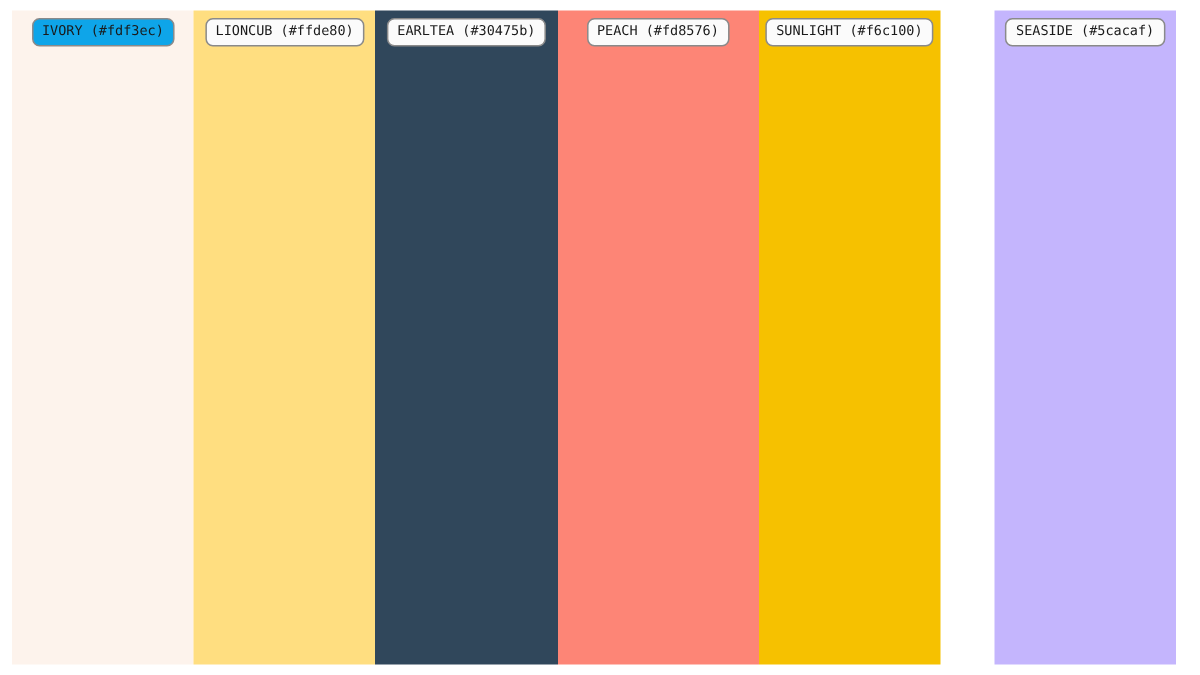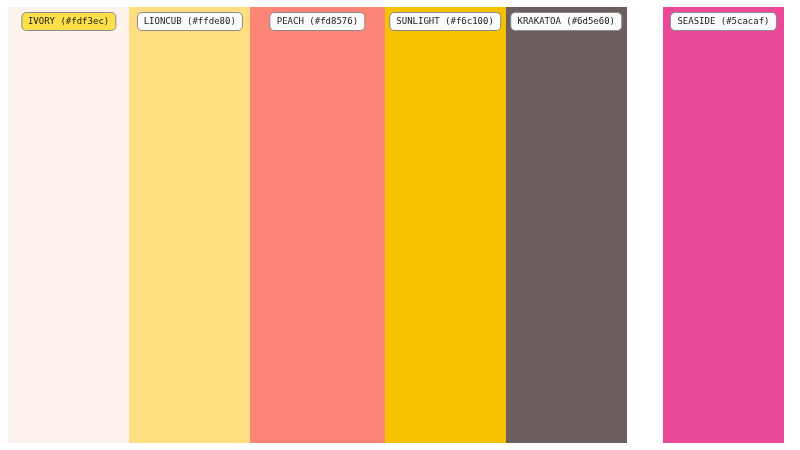--- a/index.html
+++ b/index.html
@@ -45,37 +45,37 @@
     letter-spacing: 0px;
     box-sizing: border-box;
   }
 </style>
 </head>
 <body style="background-color: rgb(255, 255, 255);">
 
 <div id="palette">
 
   <div class="swatch" style="background-color: rgb(253, 243, 236);">
-    <div class="swatch-label" style="background-color: #fde047; border-color: rgb(138, 138, 138); color: rgb(26, 26, 26);">IVORY (#fdf3ec)</div>
+    <div class="swatch-label" style="background-color: #0ea5e9; border-color: rgb(138, 138, 138); color: rgb(26, 26, 26);">IVORY (#fdf3ec)</div>
   </div>
 
   <div class="swatch" style="background-color: rgb(255, 222, 128); text-align: right;">
     <div class="swatch-label" style="background-color: rgb(251, 251, 251); border-color: rgb(138, 138, 138); color: rgb(26, 26, 26);">LIONCUB (#ffde80)</div>
   </div>
 
+  <div class="swatch" style="background-color: rgb(48, 71, 91);">
+    <div class="swatch-label" style="background-color: rgb(251, 251, 251); border-color: rgb(138, 138, 138); color: rgb(26, 26, 26);">EARLTEA (#30475b)</div>
+  </div>
 
   <div class="swatch" style="background-color: rgb(253, 133, 118); padding-left: 13px;">
     <div class="swatch-label" style="background-color: rgb(251, 251, 251); border-color: rgb(138, 138, 138); color: rgb(26, 26, 26);">PEACH (#fd8576)</div>
   </div>
 
   <div class="swatch" style="background-color: rgb(246, 193, 0);">
     <div class="swatch-label" style="background-color: rgb(251, 251, 251); border-color: rgb(138, 138, 138); color: rgb(26, 26, 26);">SUNLIGHT (#f6c100)</div>
   </div>
 
-  <div class="swatch" style="background-color: rgb(109, 94, 96);">
-    <div class="swatch-label" style="background-color: rgb(251, 251, 251); border-color: rgb(138, 138, 138); color: rgb(26, 26, 26);">KRAKATOA (#6d5e60)</div>
-  </div>
 
-  <div class="swatch" style="background-color: #ec4899; margin-left: 36px;">
+  <div class="swatch" style="background-color: #c4b5fd; margin-left: 36px;">
     <div class="swatch-label" style="background-color: rgb(251, 251, 251); border-color: rgb(138, 138, 138); color: rgb(26, 26, 26);">SEASIDE (#5cacaf)</div>
   </div>
 
 </div>
 
 </body></html>

